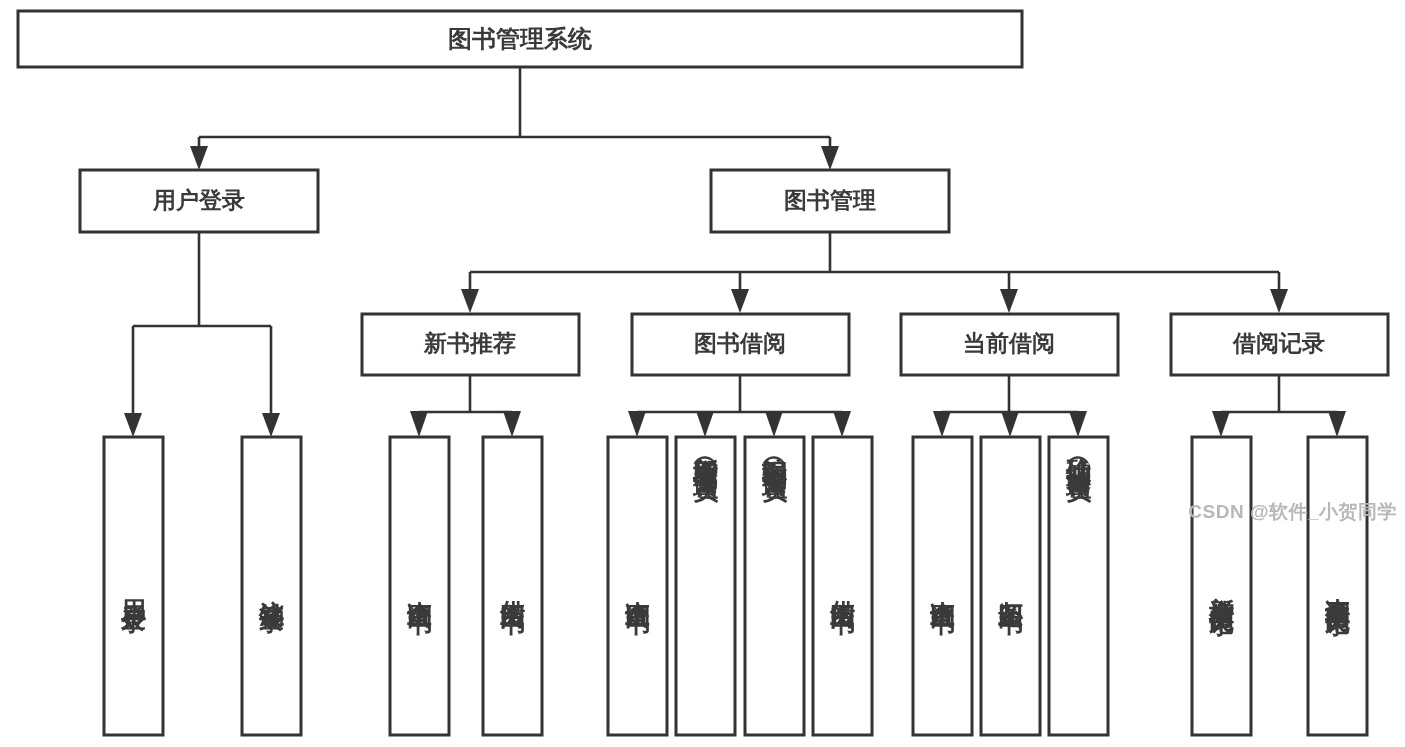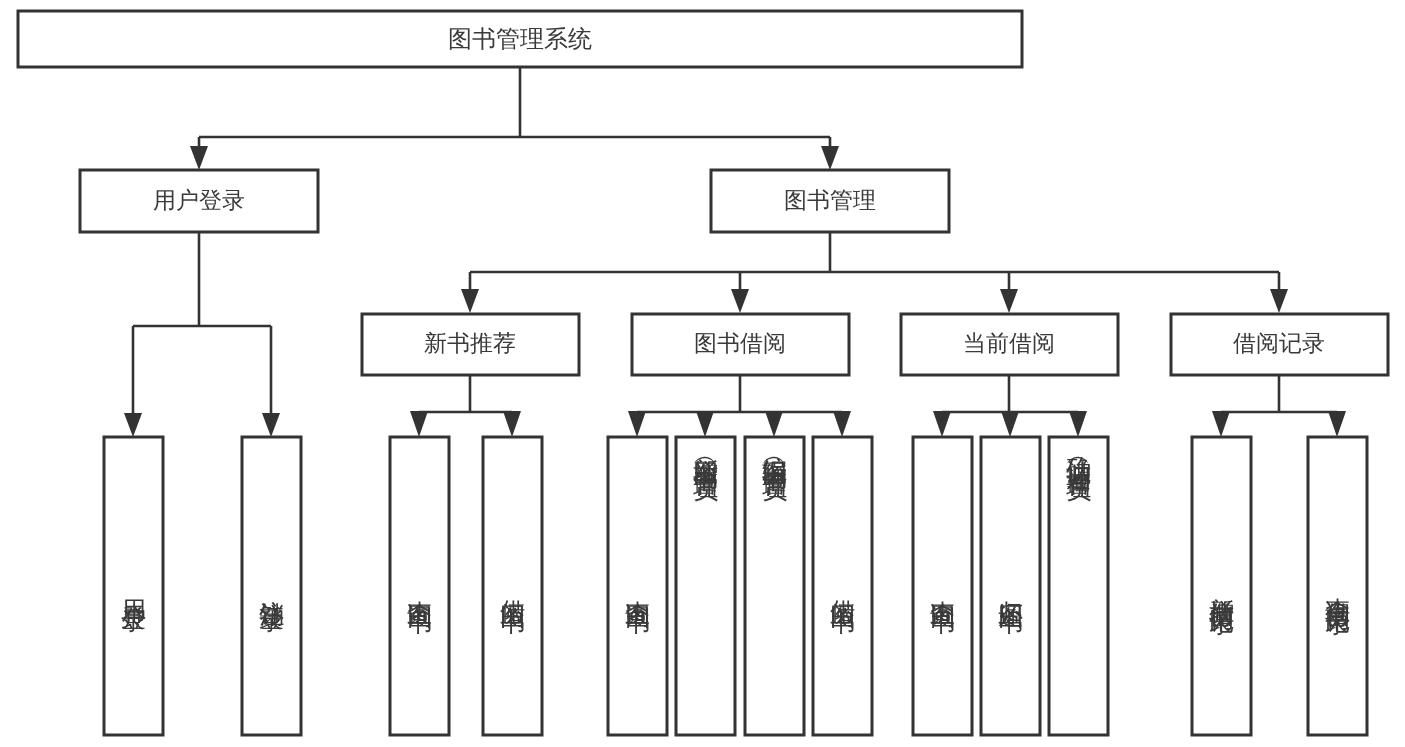--- a/index.html
+++ b/index.html
@@ -11,20 +11,21 @@
     width: 1405px;
     height: 747px;
     font-family: "Liberation Sans", "DejaVu Sans", sans-serif;
     overflow: hidden;
     position: relative;
   }
   #diagram-root {
     position: relative;
     width: 1405px;
     height: 531px;
+    font-weight: bold;
   }
   svg.diagram {
     position: absolute;
     left: 0;
     top: 0;
     width: 1405px;
     height: 747px;
   }
   .node-box {
     fill: #ffffff;
@@ -224,14 +225,15 @@
     <span class="leaf-label">确认归还（管理员）</span>
   </div>
 
   <div class="leaf-label-wrap" style="left:1192px; top:437px; width:59px; height:298px;">
     <span class="leaf-label">新增借阅记录</span>
   </div>
   <div class="leaf-label-wrap" style="left:1308px; top:437px; width:59px; height:298px;">
     <span class="leaf-label">查询借阅记录</span>
   </div>
 
+  <div class="watermark">CSDN @软件_小贺同学</div>
 
 </div>
 
 </body></html>

